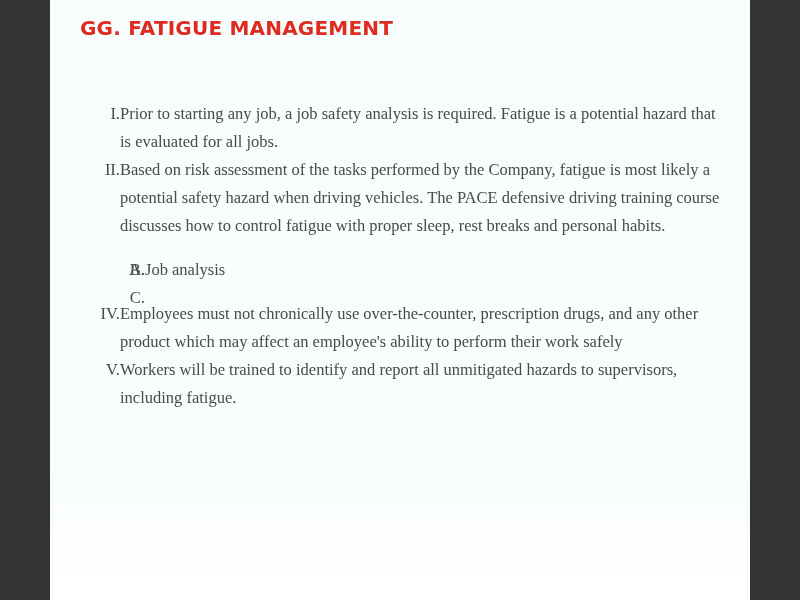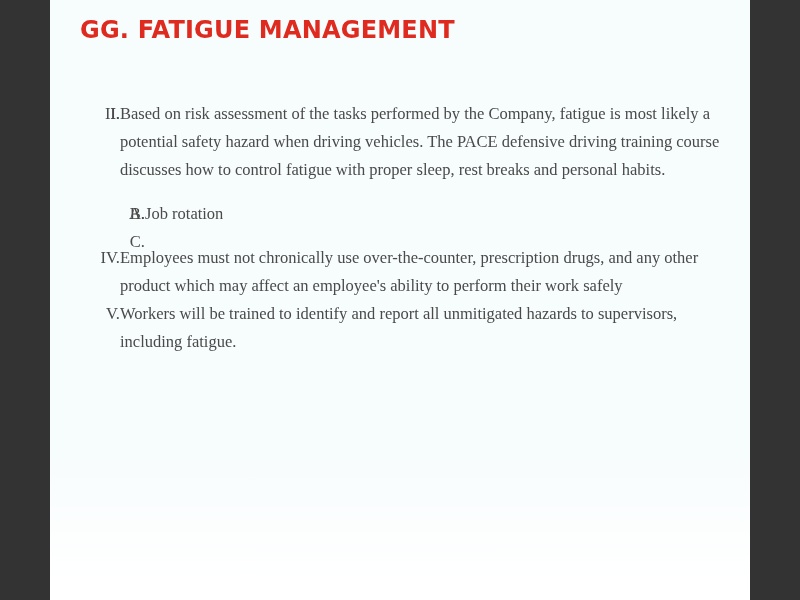--- a/index.html
+++ b/index.html
@@ -12,21 +12,21 @@
       position: absolute; left: 50px; top: 0;
       width: 700px; height: 600px;
       background: #f7fcfd;
       overflow: hidden;
     }
     .title {
       position: absolute; left: 30px; top: 16px;
       margin: 0;
       font-family: "DejaVu Sans", sans-serif;
       font-weight: bold;
-      font-size: 24px;
+      font-size: 20px;
       letter-spacing: 0.2px;
       color: #de2a1f;
       white-space: nowrap;
     }
     .content {
       position: absolute; left: 0; top: 100px; width: 700px;
       font-family: "Liberation Serif", serif;
       font-size: 16.5px;
       line-height: 28px;
       color: #4a4a4a;
@@ -58,33 +58,34 @@
   </style>
 </head>
 <body>
 
 <div class="page">
   <h1 class="title">GG. FATIGUE MANAGEMENT</h1>
 
   <div class="content">
     <div class="item">
       <span class="marker">I.</span>
+      <span>Prior to starting any job, a job safety analysis is required. Fatigue is a potential hazard that is evaluated for all jobs.</span>
     </div>
     <div class="item">
       <span class="marker">II.</span>
       <span>Based on risk assessment of the tasks performed by the Company, fatigue is most likely a potential safety hazard when driving vehicles. The PACE defensive driving training course discusses how to control fatigue with proper sleep, rest breaks and personal habits.</span>
     </div>
 
     <div class="sub">
       <div class="item">
         <span class="marker">A.</span>
       </div>
       <div class="item">
         <span class="marker">B.</span>
-        <span>Job rotation</span>
+        <span>Job analysis</span>
       </div>
       <div class="item">
         <span class="marker">C.</span>
       </div>
     </div>
 
     <div class="item">
       <span class="marker">IV.</span>
       <span>Employees must not chronically use over-the-counter, prescription drugs, and any other product which may affect an employee's ability to perform their work safely</span>
     </div>

